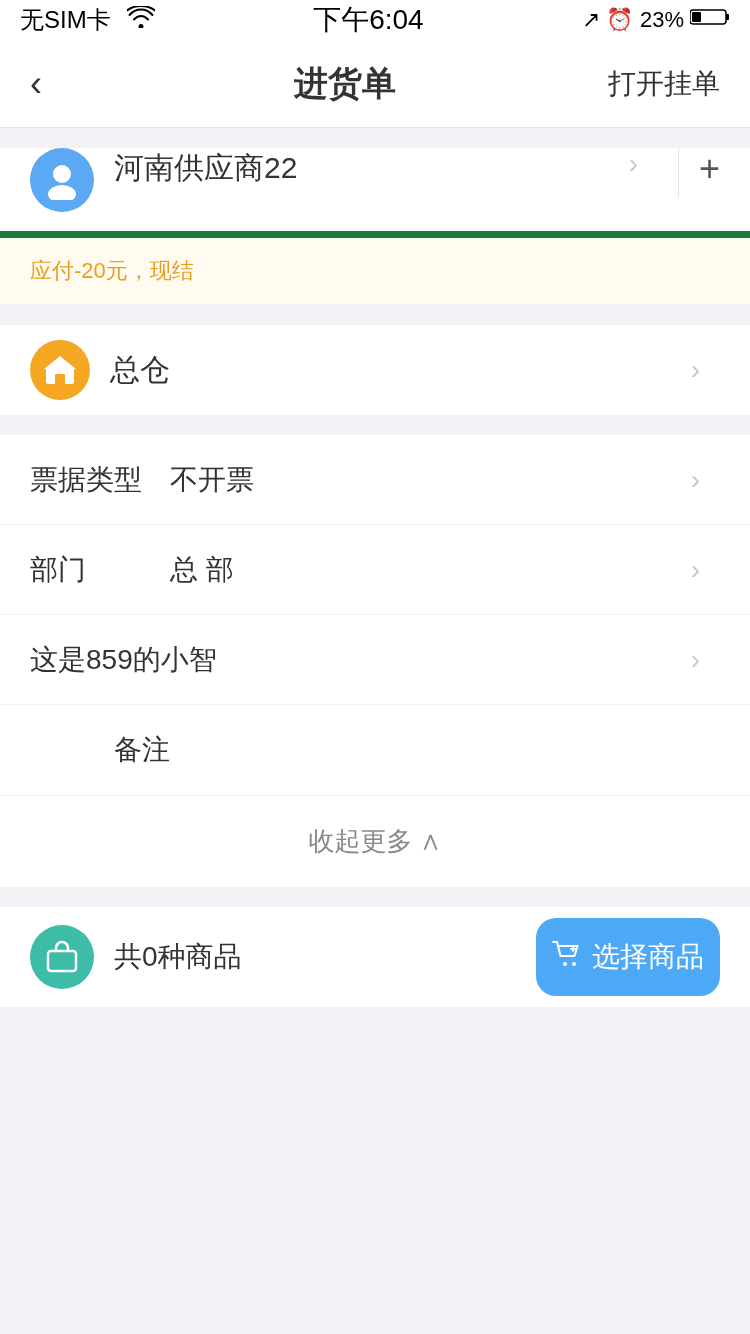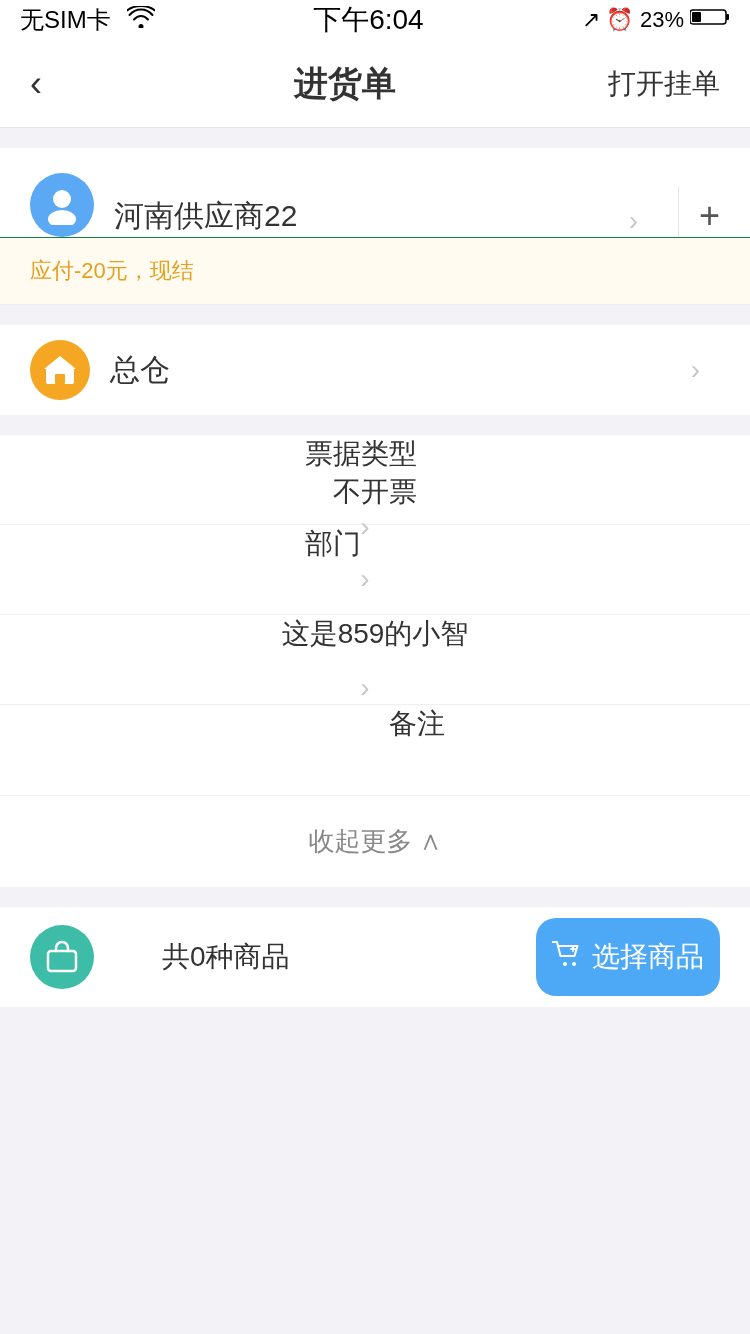--- a/index.html
+++ b/index.html
@@ -70,24 +70,24 @@
     
     .section-card {
       background: #fff;
       margin-bottom: 0;
     }
 
     
     .supplier-row {
       background: #fff;
       display: flex;
-      align-items: flex-end;
+      align-items: flex-start;
       padding: 0 30px;
       height: 90px;
-      border-bottom: 1px solid #15803d;
+      border-bottom: 7px solid #15803d;
     }
     .supplier-avatar {
       width: 64px;
       height: 64px;
       border-radius: 50%;
       background: #5ba8f5;
       display: flex;
       align-items: center;
       justify-content: center;
       margin-right: 20px;
@@ -159,21 +159,20 @@
     .form-section {
       background: #fff;
       margin-top: 20px;
     }
     .form-row {
       display: flex;
       align-items: center;
       padding: 0 30px;
       height: 90px;
       border-bottom: 1px solid #f0f0f0;
-      flex-direction: column;
     }
     .form-row:last-child {
       border-bottom: none;
       text-align: right;
     }
     .form-label {
       width: 140px;
       font-size: 28px;
       color: #333;
       flex-shrink: 0;
@@ -200,21 +199,20 @@
     }
 
     
     .bottom-bar {
       background: #fff;
       margin-top: 20px;
       display: flex;
       align-items: center;
       padding: 0 30px;
       height: 100px;
-      gap: 48px;
     }
     .product-icon-wrap {
       width: 64px;
       height: 64px;
       border-radius: 50%;
       background: #3dbda7;
       display: flex;
       align-items: center;
       justify-content: center;
       margin-right: 20px;
@@ -314,20 +312,21 @@
 </div>
 
 <div class="form-section">
   <div class="form-row">
     <div class="form-label">票据类型</div>
     <div class="form-value">不开票</div>
     <span class="chevron-right">›</span>
   </div>
   <div class="form-row">
     <div class="form-label">部门</div>
+    <div class="form-value">总 部</div>
     <span class="chevron-right">›</span>
   </div>
   <div class="form-row">
     <div class="form-value">这是859的小智</div>
     <span class="chevron-right">›</span>
   </div>
   <div class="form-row">
     <div class="form-label">备注</div>
   </div>
 </div>

